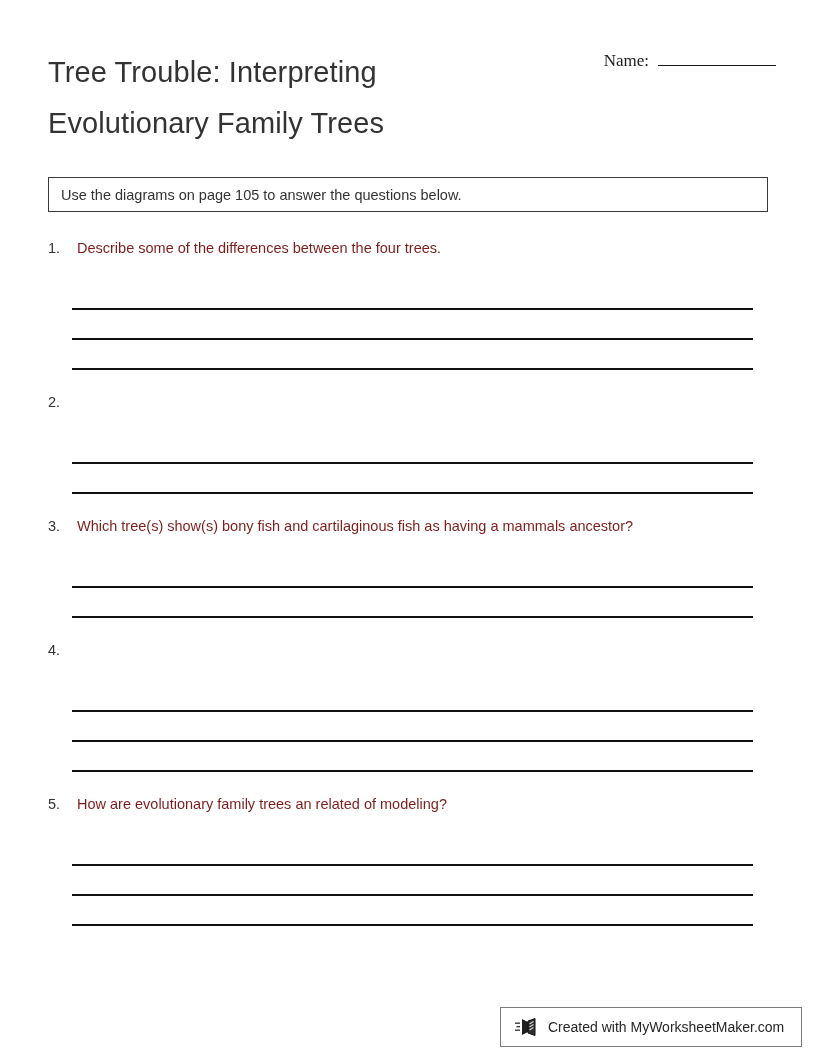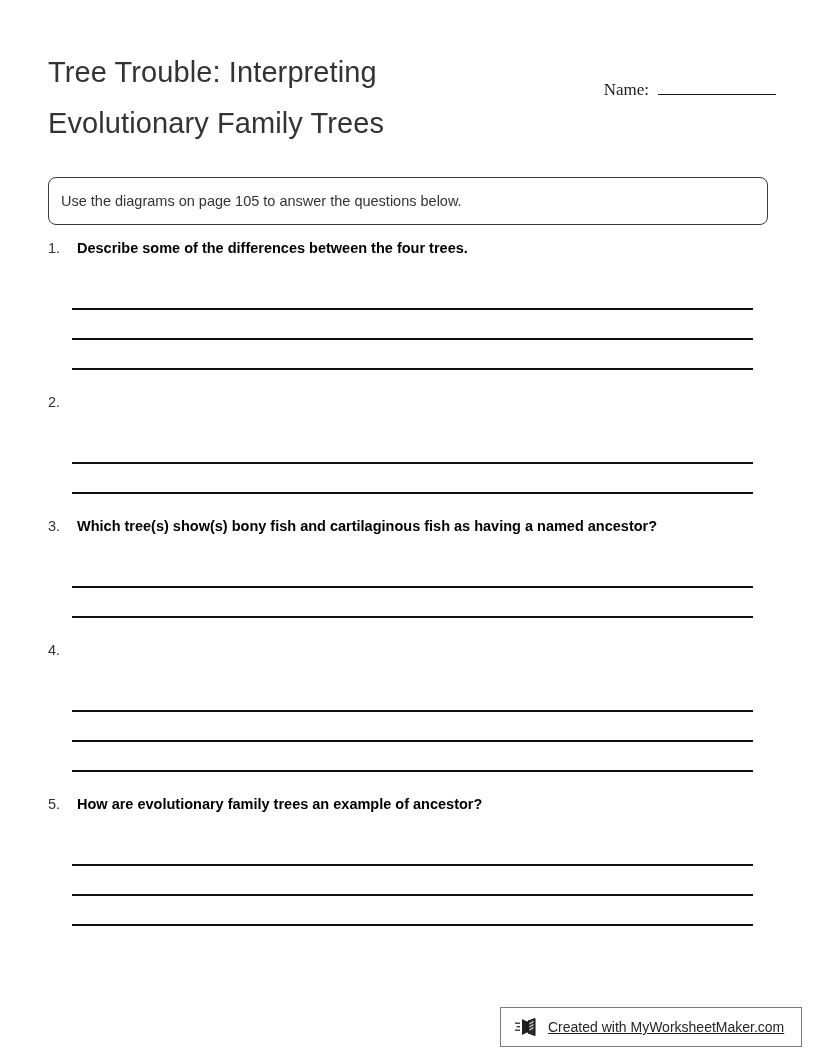--- a/index.html
+++ b/index.html
@@ -40,44 +40,43 @@
     left: 586px;
     top: 48px;
     width: 190px;
     font-family: "Liberation Serif", serif;
   }
   .nd-row {
     display: flex;
     align-items: baseline;
     justify-content: flex-end;
     height: 33px;
-    margin-top: 29px;
   }
   .nd-label {
     font-size: 17px;
     color: #1c1c1c;
     padding-right: 9px;
     white-space: nowrap;
   }
   .nd-line {
     width: 118px;
     border-bottom: 1.6px solid #1a1a1a;
     height: 17px;
   }
 
   
   #instruction-box {
     position: absolute;
     left: 48px;
     top: 177px;
     width: 720px;
-    height: 48px;
+    height: 35px;
     box-sizing: border-box;
     border: 1.3px solid #3a3a3a;
-    border-radius: 8px;
+    border-radius: 0;
     background: #ffffff;
     display: flex;
     align-items: center;
   }
   #instruction-text {
     padding-left: 12px;
     font-size: 14.5px;
     color: #333333;
   }
 
@@ -101,23 +100,22 @@
     left: 48px;
     top: 0;
     font-size: 14.5px;
     color: #333333;
   }
   .q-text {
     position: absolute;
     left: 77px;
     top: 0;
     font-size: 14.5px;
-    color: #000000;
+    color: #7f1d1d;
     white-space: nowrap;
-    font-weight: bold;
   }
   .answer-lines {
     position: relative;
     margin-top: 20px;
   }
   .answer-line {
     position: relative;
     margin-left: 72px;
     width: 681px;
     height: 30px;
@@ -154,21 +152,20 @@
     width: 24px;
     height: 22px;
     flex: 0 0 auto;
     display: block;
   }
   #footer-text {
     font-size: 14px;
     color: #262626;
     padding-left: 9px;
     white-space: nowrap;
-    text-decoration: underline;
   }
 </style>
 </head>
 <body>
 
 <div id="header">
 
   <div id="worksheet-title">Tree Trouble: Interpreting Evolutionary Family Trees</div>
 
   <div id="name-date-block">
@@ -203,21 +200,21 @@
       </div>
       <div class="answer-lines">
         <div class="answer-line"></div>
         <div class="answer-line"></div>
       </div>
       <div class="q-gap"></div>
     </div>
     <div class="question-block">
       <div class="q-head">
         <span class="q-number">3.</span>
-        <span class="q-text">Which tree(s) show(s) bony fish and cartilaginous fish as having a named ancestor?</span>
+        <span class="q-text">Which tree(s) show(s) bony fish and cartilaginous fish as having a mammals ancestor?</span>
       </div>
       <div class="answer-lines">
         <div class="answer-line"></div>
         <div class="answer-line"></div>
       </div>
       <div class="q-gap"></div>
     </div>
     <div class="question-block">
       <div class="q-head">
         <span class="q-number">4.</span>
@@ -225,21 +222,21 @@
       <div class="answer-lines">
         <div class="answer-line"></div>
         <div class="answer-line"></div>
         <div class="answer-line"></div>
       </div>
       <div class="q-gap"></div>
     </div>
     <div class="question-block">
       <div class="q-head">
         <span class="q-number">5.</span>
-        <span class="q-text">How are evolutionary family trees an example of ancestor?</span>
+        <span class="q-text">How are evolutionary family trees an related of modeling?</span>
       </div>
       <div class="answer-lines">
         <div class="answer-line"></div>
         <div class="answer-line"></div>
         <div class="answer-line"></div>
       </div>
     </div>
   </div>
 
 <div id="footer-badge">

